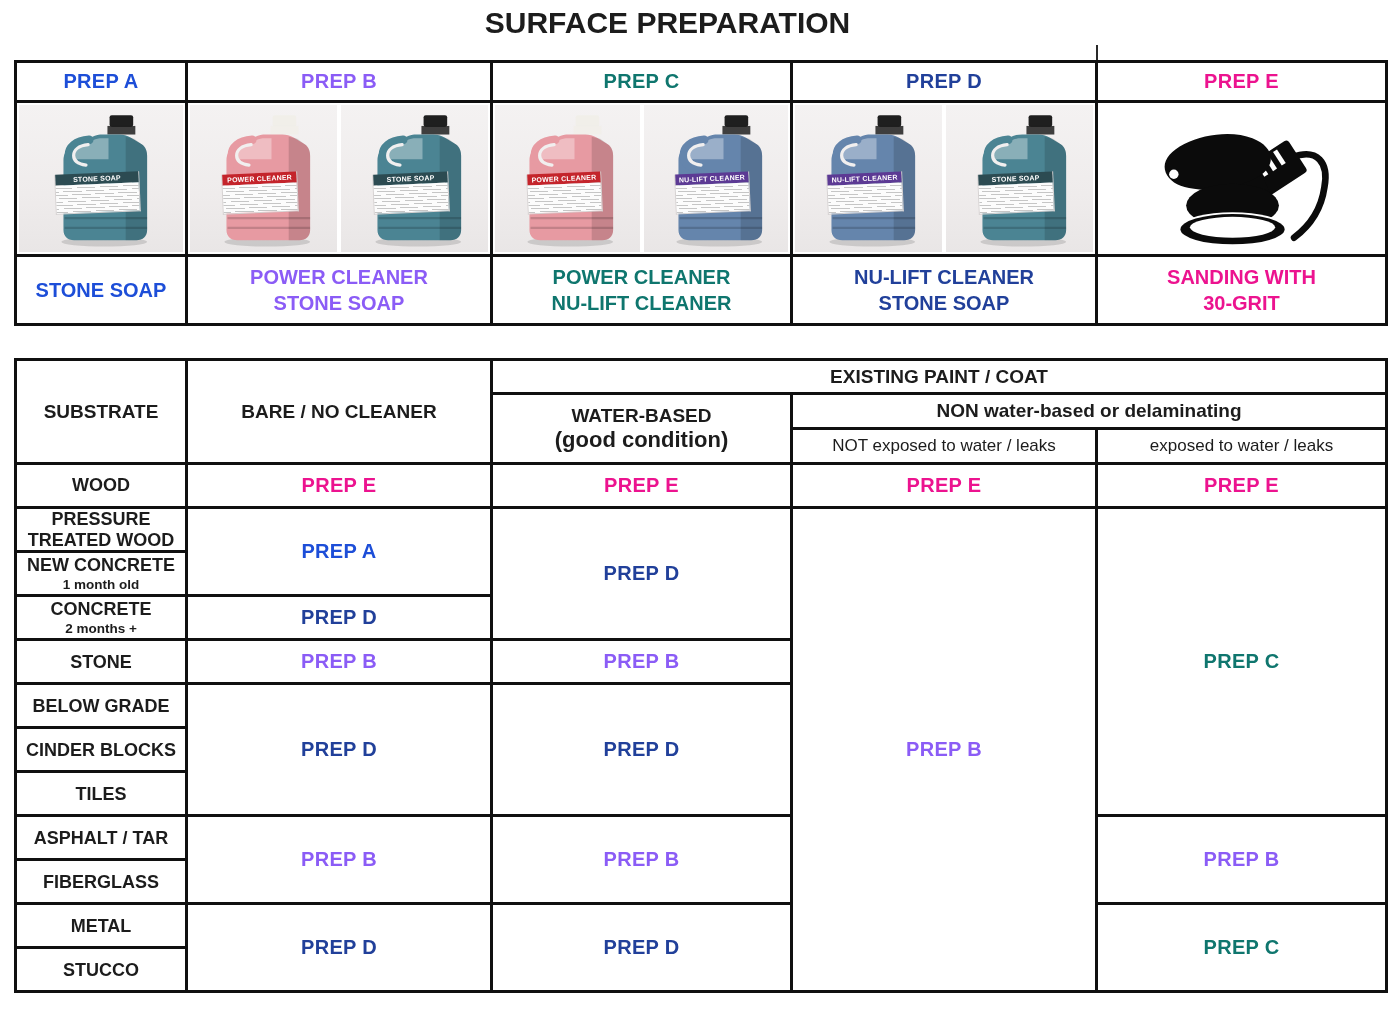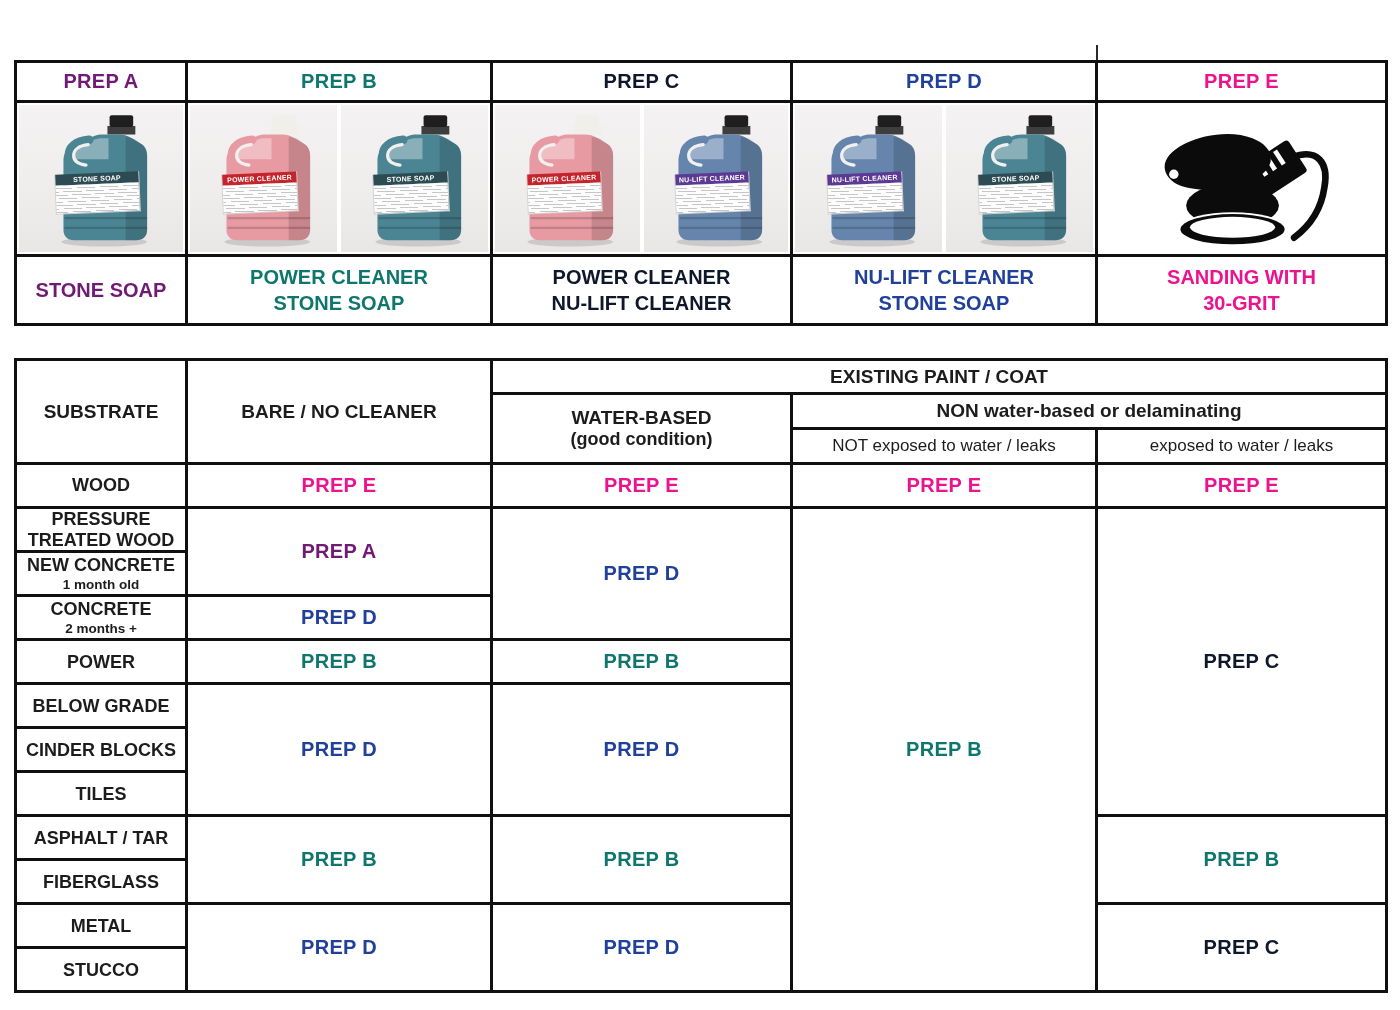--- a/index.html
+++ b/index.html
@@ -32,27 +32,27 @@
   .sander-wrap{display:flex;align-items:center;justify-content:center;width:100%;height:100%;background:#fff;}
   .sander{width:210px;height:142px;}
 
   
   .matrix{top:358px;width:1371px;}
   .matrix th{font-size:19px;font-weight:bold;}
   .matrix tr.hrow1{height:34px;}
   .matrix tr.hrow2{height:35px;}
   .matrix tr.hrow3{height:35px;}
   .matrix th.light{font-weight:normal;font-size:17px;text-align:center;}
-  .matrix .wb2{font-size:18px;}
+  .matrix .wb2{font-size:22px;}
   .matrix tr.data{height:44px;}
   .matrix td.sub-label{font-size:18px;font-weight:bold;line-height:1.15;padding:0 8px;text-align:center;}
   .matrix .sub-note{font-size:13.5px;margin-top:1px;}
   .matrix td.prep{font-size:20px;font-weight:bold;letter-spacing:.3px;}
 
-  .cA{color:#701a75;} .cB{color:#0f766e;} .cC{color:#0f172a;}
+  .cA{color:#1d4ed8;} .cB{color:#8b5cf6;} .cC{color:#0f766e;}
   .cD{color:#21409A;} .cE{color:#EC138F;}
 </style>
 </head>
 <body>
 
 <svg width="0" height="0" style="position:absolute" aria-hidden="true">
   <defs>
     <symbol id="jug-shape" viewBox="0 0 110 128">
       <ellipse cx="58" cy="123" rx="40" ry="4.5" style="fill:rgba(0,0,0,.13)"></ellipse>
       <rect x="63" y="5" width="22" height="11" rx="2" style="fill:var(--cap)"></rect>
@@ -62,20 +62,21 @@
       <path style="fill:rgba(255,255,255,.35)" d="M24,46 C24,42 26,38.5 30,36.5 L48,28 C50,27 53,26.5 56,26.5 L62,26.5 L62,46 Z"></path>
       <path style="fill:none;stroke:var(--b);stroke-width:8;stroke-linecap:round" d="M44,28 C31,29 25,35 25,42.5 C25,50 31,54 40,55"></path>
       <path style="fill:none;stroke:#f1efef;stroke-width:3;stroke-linecap:round" d="M43,32.5 C34,33.5 29.5,37.5 29.5,42.5 C29.5,47.5 34,50.5 41,51.5"></path>
       <path style="fill:none;stroke:rgba(0,0,0,.16);stroke-width:2" d="M21,101 L98,101 M21,110 L98,110"></path>
     </symbol>
   </defs>
 </svg>
 
 <div class="page">
 
+  <h1 class="title">SURFACE PREPARATION</h1>
   <div class="tick"></div>
 
   <table class="prep-table">
     <colgroup>
       <col style="width:171px">
         <col style="width:305px">
         <col style="width:300px">
       <col style="width:305px">
         <col style="width:290px">
     </colgroup>
@@ -259,21 +260,21 @@
       </td>
     </tr>
     <tr class="data">
       <td class="sub-label">
         <div>CONCRETE</div>
         <div class="sub-note">2 months +</div>
       </td>
       <td class="prep cD">PREP D</td>
     </tr>
     <tr class="data">
-      <td class="sub-label">POWER</td>
+      <td class="sub-label">STONE</td>
       <td class="prep cB">PREP B</td>
       <td class="prep cB">PREP B</td>
     </tr>
     <tr class="data">
       <td class="sub-label">BELOW GRADE</td>
       <td class="prep cD" rowspan="3">PREP D</td>
       <td class="prep cD" rowspan="3">PREP D</td>
     </tr>
     <tr class="data">
       <td class="sub-label">CINDER BLOCKS</td>

